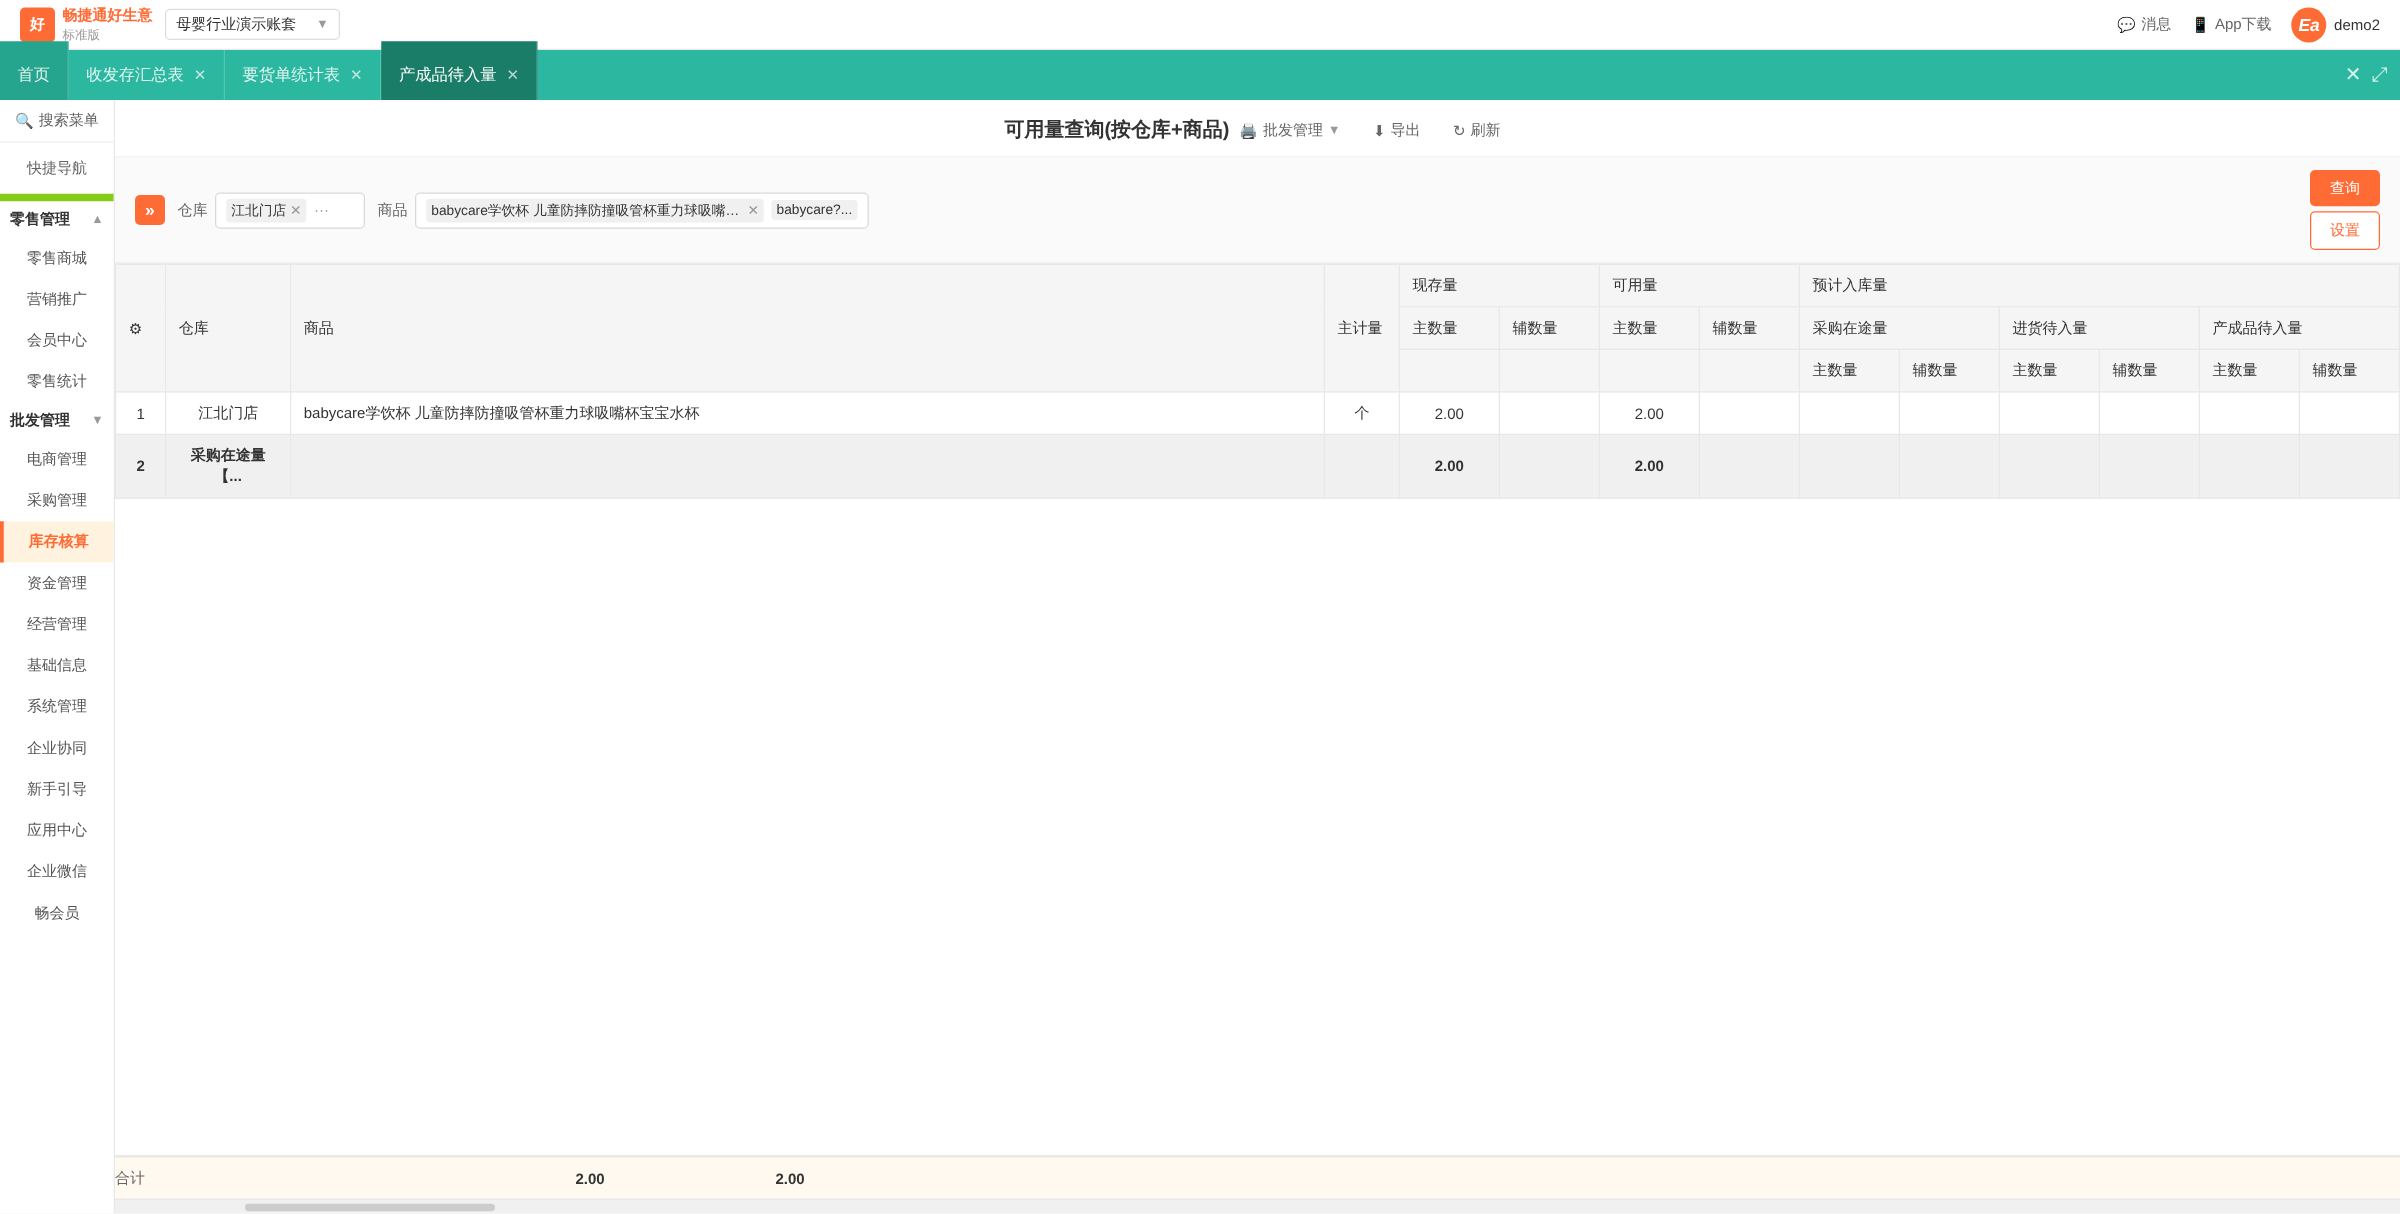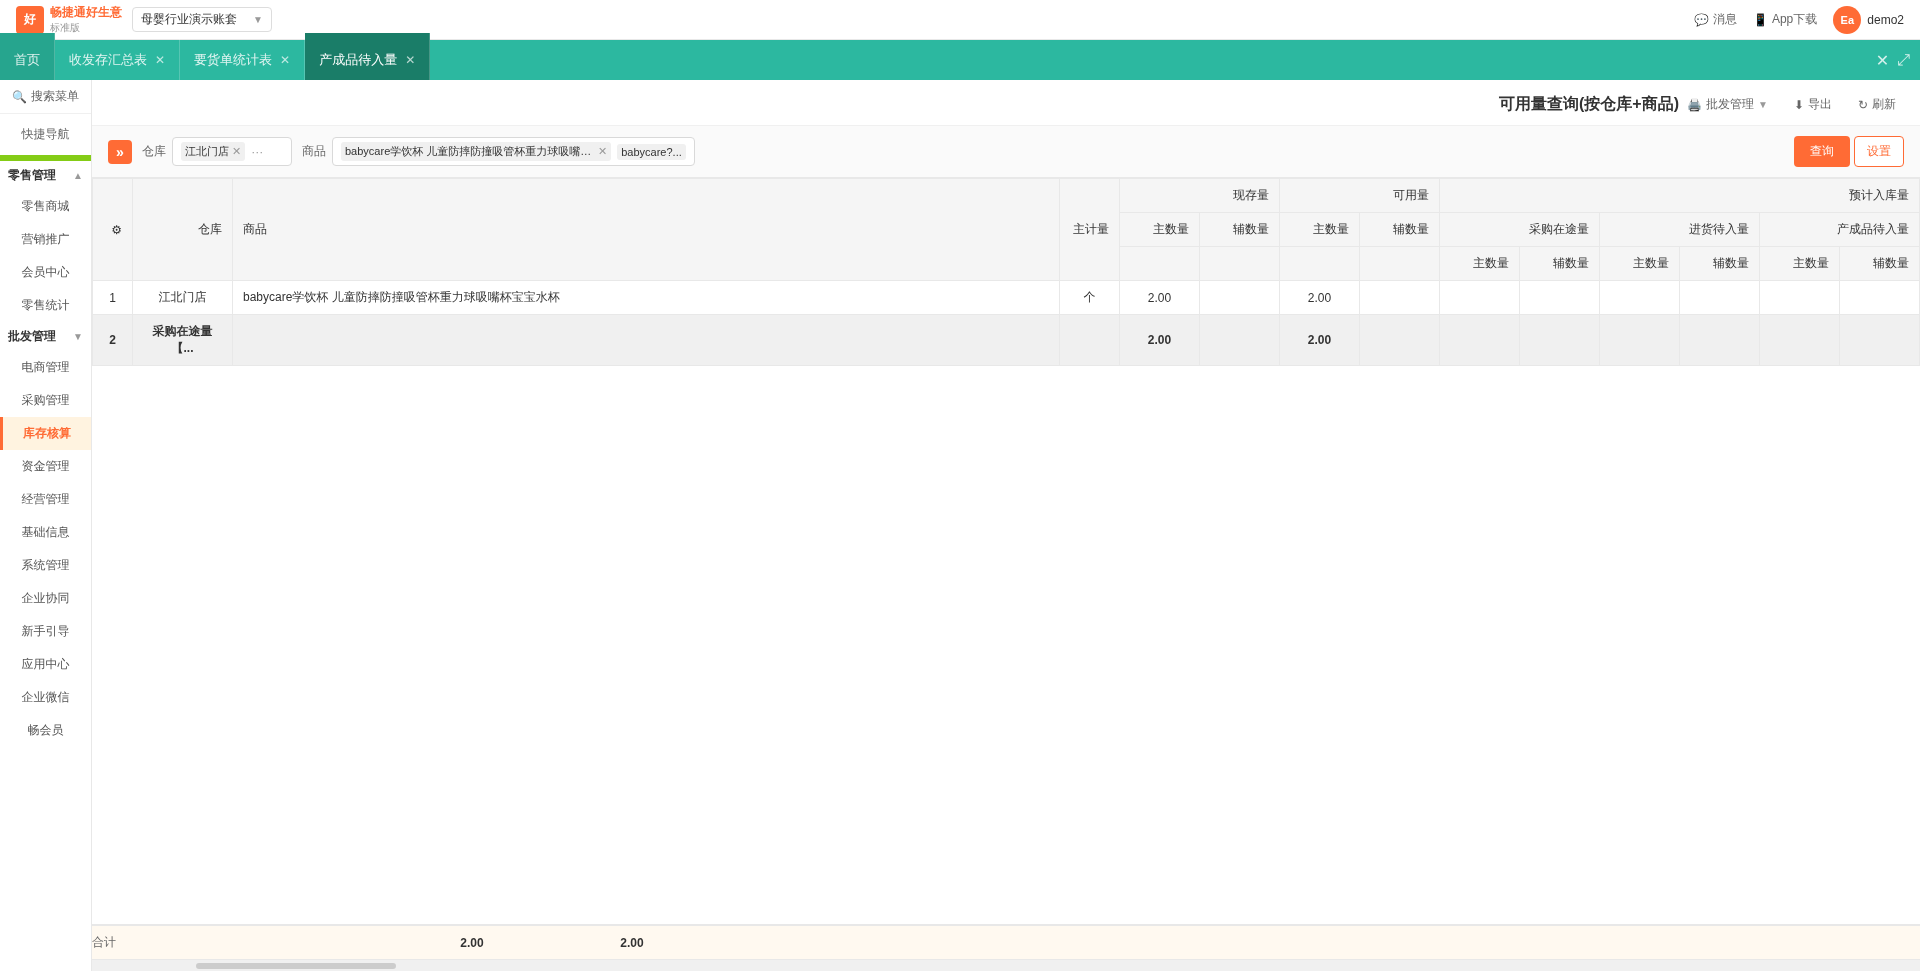--- a/index.html
+++ b/index.html
@@ -15,21 +15,21 @@
       padding: 0 16px;
       border-bottom: 1px solid #e8e8e8;
       flex-shrink: 0;
     }
     .top-bar-left { display: flex; align-items: center; gap: 10px; }
     .logo { display: flex; align-items: center; gap: 6px; }
     .logo-icon { width: 28px; height: 28px; background: #ff6b35; border-radius: 4px; display: flex; align-items: center; justify-content: center; color: white; font-size: 12px; font-weight: bold; }
     .industry-selector { display: flex; align-items: center; gap: 4px; border: 1px solid #ddd; border-radius: 4px; padding: 3px 8px; cursor: pointer; font-size: 12px; color: #333; background: white; min-width: 140px; justify-content: space-between; }
     .top-bar-right { display: flex; align-items: center; gap: 16px; }
     .top-bar-btn { display: flex; align-items: center; gap: 4px; font-size: 12px; color: #666; cursor: pointer; }
-    .user-avatar { width: 28px; height: 28px; border-radius: 50%; background: #ff6b35; display: flex; align-items: center; justify-content: center; color: white; font-size: 11px; font-weight: bold; overflow: hidden; }
+    .user-avatar { width: 28px; height: 28px; border-radius: 50%; background: #ff6b35; display: flex; align-items: center; justify-content: center; color: white; font-size: 14px; font-weight: bold; overflow: hidden; font-style: italic; }
     .user-name { font-size: 12px; color: #333; cursor: pointer; }
 
     
     .tab-bar {
       height: 40px;
       background: #2cb8a0;
       display: flex;
       align-items: center;
       padding: 0 0 0 0;
       flex-shrink: 0;
@@ -128,21 +128,21 @@
       overflow: auto;
       display: flex;
       flex-direction: column;
     }
 
     
     .page-header {
       padding: 12px 16px 8px;
       display: flex;
       align-items: center;
-      justify-content: flex-end;
+      justify-content: center;
       background: white;
       border-bottom: 1px solid #f0f0f0;
     }
     .page-title { font-size: 16px; font-weight: bold; color: #333; }
     .page-actions { display: flex; align-items: center; gap: 10px; }
     .page-action-btn {
       display: flex; align-items: center; gap: 4px;
       font-size: 12px; color: #666; cursor: pointer;
       padding: 4px 8px; border-radius: 4px;
     }
@@ -211,21 +211,21 @@
     }
     table {
       width: 100%;
       border-collapse: collapse;
       font-size: 12px;
     }
     thead tr th {
       background: #f5f5f5;
       border: 1px solid #e8e8e8;
       padding: 8px 10px;
-      text-align: right;
+      text-align: left;
       color: #333;
       font-weight: normal;
       white-space: nowrap;
     }
     tbody tr td {
       border: 1px solid #e8e8e8;
       padding: 8px 10px;
       text-align: center;
       color: #333;
     }
@@ -392,21 +392,21 @@
             <div class="filter-tag">
               <span style="max-width:250px;overflow:hidden;text-overflow:ellipsis;white-space:nowrap;">babycare学饮杯 儿童防摔防撞吸管杯重力球吸嘴杯宝宝水杯</span>
               <span class="filter-tag-close">✕</span>
             </div>
             <div class="filter-tag">
               <span>babycare?...</span>
             </div>
           </div>
         </div>
         <div class="filter-actions">
-          <div style="display:flex;flex-direction:row;gap:4px;">
+          <div style="display:flex;flex-direction:column;gap:4px;">
             <button class="btn-query">查询</button>
             <button class="btn-settings">设置</button>
           </div>
         </div>
       </div>
 
       <div class="table-wrap">
         <table>
           <thead>
             <tr>

